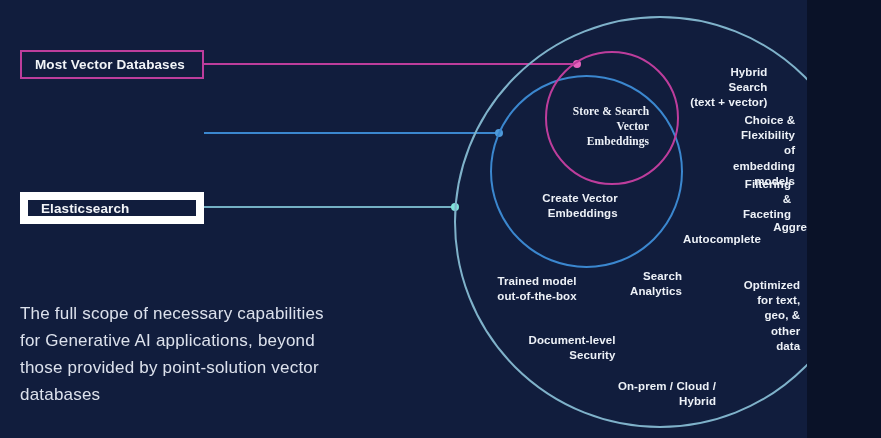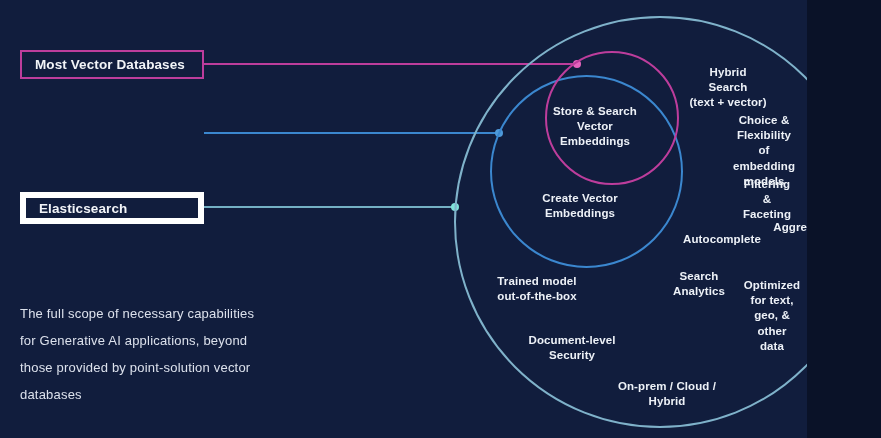--- a/index.html
+++ b/index.html
@@ -9,60 +9,60 @@
     font-family:"Liberation Sans","DejaVu Sans",sans-serif;
   }
   
   .legend-box{
     position:absolute;left:20px;width:184px;box-sizing:border-box;
     display:flex;align-items:center;padding-left:13px;
     font-size:13.5px;font-weight:bold;color:#f2f4f8;letter-spacing:.1px;
   }
   .box-most{top:50px;height:29px;border:2px solid #bd3d9c;}
   .box-some{top:118px;height:30px;border:2px solid #3b87cf;}
-  .box-elastic{top:192px;height:32px;border:6px solid #ffffff;}
+  .box-elastic{top:192px;height:32px;border:8px solid #ffffff;}
   
   .conn{position:absolute;height:2px;}
   .conn-most{left:204px;top:63px;width:373px;background:#bd3d9c;}
   .conn-some{left:204px;top:132px;width:295px;background:#3b87cf;}
   .conn-elastic{left:204px;top:206px;width:251px;background:#74b0c4;}
   
   .dot{position:absolute;width:8px;height:8px;border-radius:50%;}
   .dot-most{left:573px;top:60px;background:#e564bd;}
   .dot-some{left:495px;top:129px;background:#4e9ada;}
   .dot-elastic{left:451px;top:203px;background:#7fe3d9;}
   
   .circle{position:absolute;border-radius:50%;box-sizing:border-box;}
   .circle-outer{left:454px;top:16px;width:412px;height:412px;border:2px solid #7fb2ca;}
   .circle-mid{left:490px;top:75px;width:193px;height:193px;border:2px solid #3b87cf;}
   .circle-inner{left:545px;top:51px;width:134px;height:134px;border:2px solid #bd3d9c;}
   
   .dlabel{
     position:absolute;transform:translate(-50%,-50%);
-    text-align:center;white-space:pre-line;
+    text-align:right;white-space:pre-line;
     font-size:11.5px;font-weight:bold;line-height:1.32;
     color:#edf1f7;letter-spacing:.1px;
   }
-  .lbl0{left:595px;top:127px;}
+  .lbl0{left:611px;top:127px;font-family:Liberation Serif, serif;}
   .lbl1{left:580px;top:206px;}
   .lbl2{left:728px;top:88px;}
   .lbl3{left:764px;top:151px;}
   .lbl4{left:767px;top:200px;}
   .lbl5{left:811px;top:228px;}
   .lbl6{left:722px;top:240px;}
   .lbl7{left:537px;top:289px;}
-  .lbl8{left:656px;top:284px;margin-left:43px;}
+  .lbl8{left:656px;top:284px;}
   .lbl9{left:772px;top:282px;margin-top:34px;}
   .lbl10{left:733px;top:336px;}
   .lbl11{left:572px;top:348px;}
   .lbl12{left:667px;top:394px;}
   
   .caption{
     position:absolute;left:20px;top:300px;
-    font-size:13px;line-height:27px;color:#dce1ec;
+    font-size:17px;line-height:27px;color:#dce1ec;
     white-space:pre-line;letter-spacing:.2px;
   }
   
   .logo{position:absolute;left:848px;top:422px;width:33px;height:16px;}
   .logo-pink{position:absolute;left:4px;top:4px;width:12px;height:12px;border-radius:50%;background:#f04e98;}
   .logo-yellow{position:absolute;left:12px;top:4px;width:21px;height:21px;border-radius:50%;background:#fec514;}
 </style>
 </head>
 <body>
 

